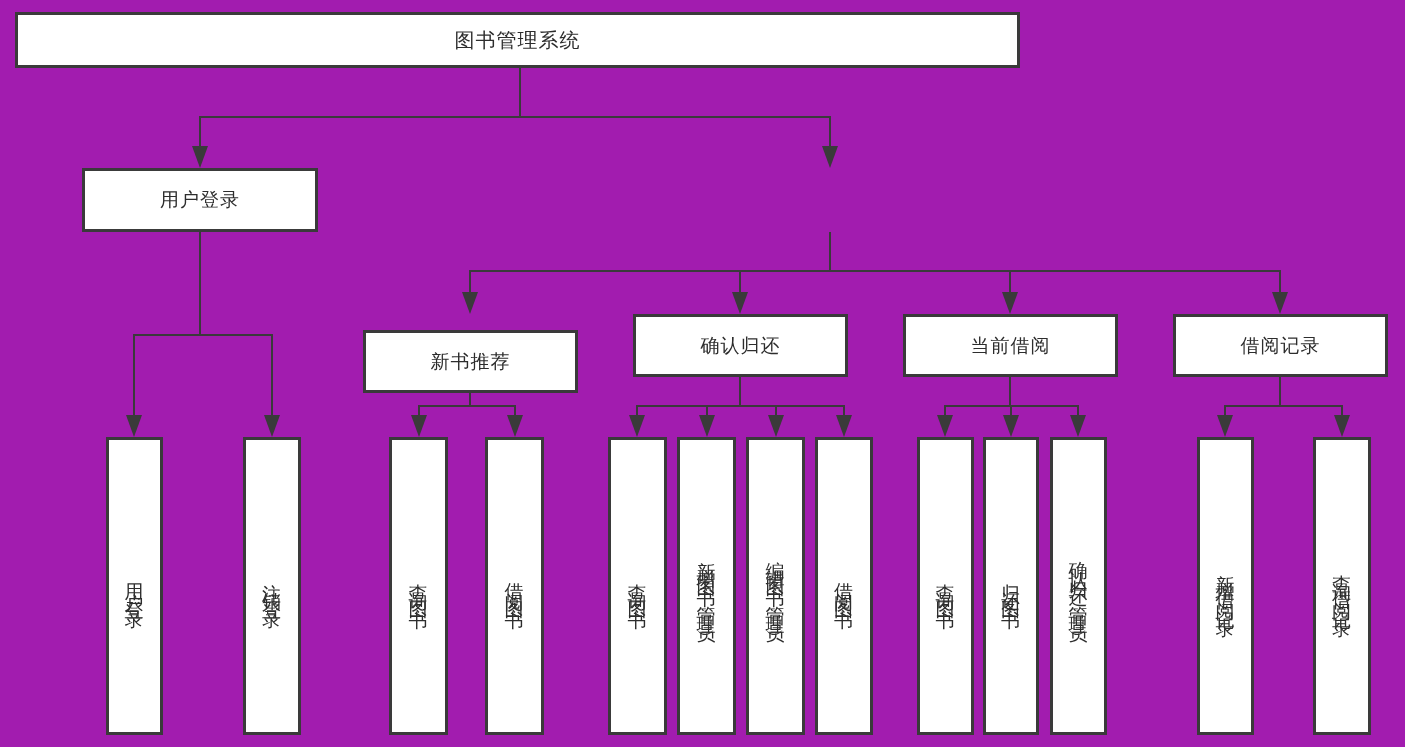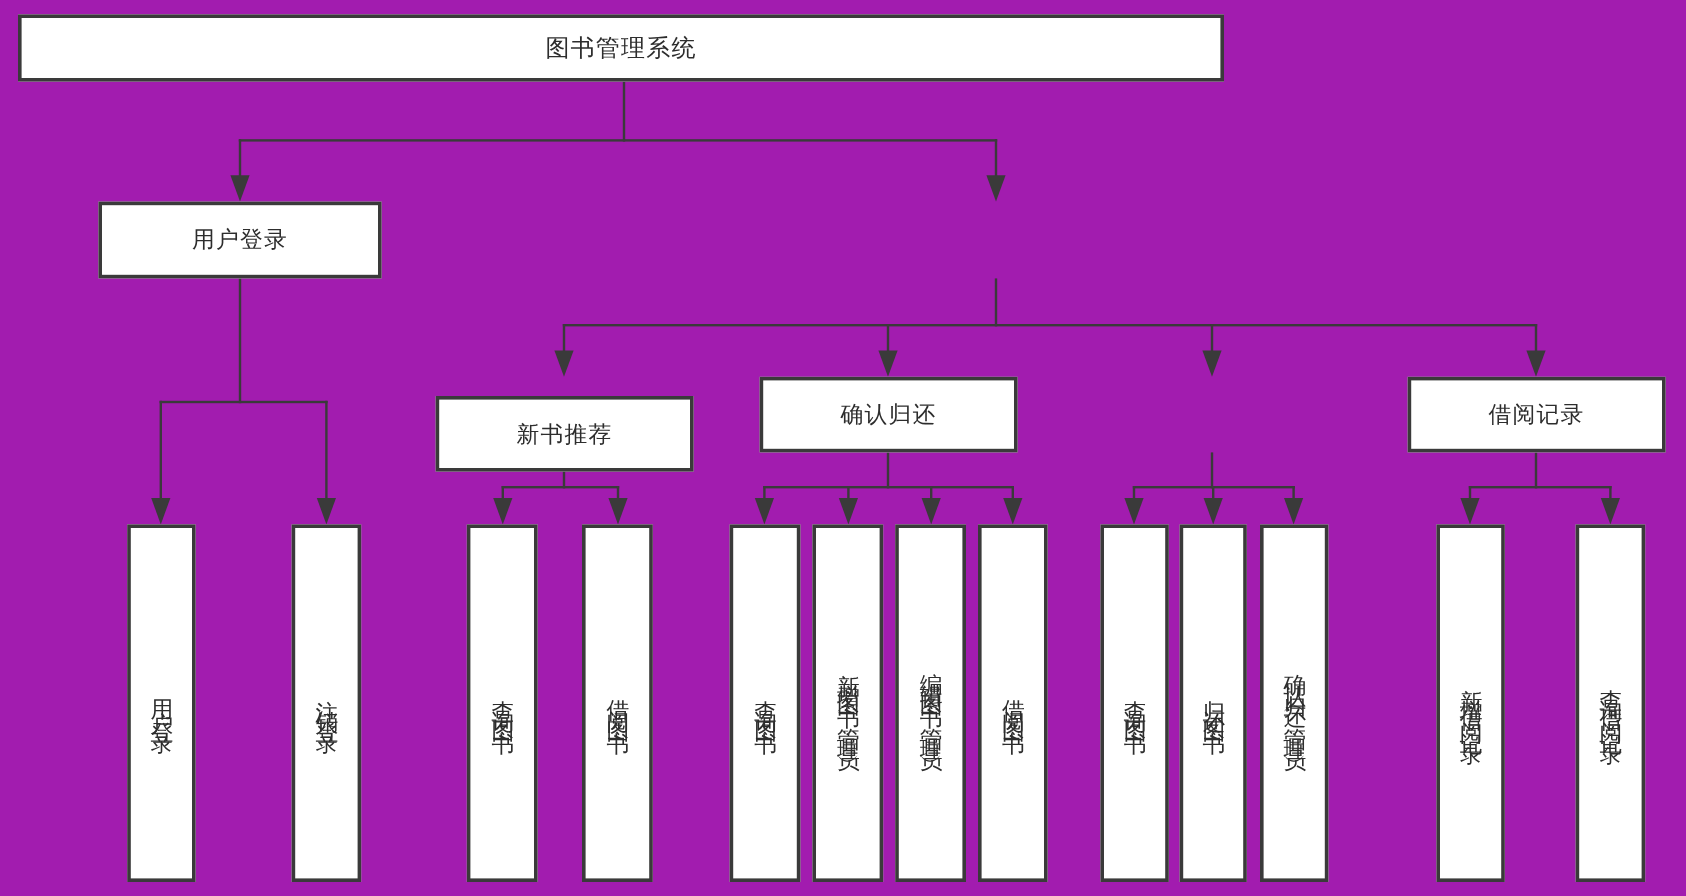--- a/index.html
+++ b/index.html
@@ -116,20 +116,23 @@
   <div class="arr" style="left:1002px; top:292px;"></div>
   <div class="ln" style="left:1279px; top:270px; width:2px; height:23px;"></div>
   <div class="arr" style="left:1272px; top:292px;"></div>
 
   <div class="hbox" style="left:363px; top:330px; width:215px; height:63px;font-family:Liberation Mono, monospace;">
     <span>新书推荐</span>
   </div>
   <div class="hbox" style="left:633px; top:314px; width:215px; height:63px;">
     <span>确认归还</span>
   </div>
+  <div class="hbox" style="left:903px; top:314px; width:215px; height:63px;">
+    <span>当前借阅</span>
+  </div>
   <div class="hbox" style="left:1173px; top:314px; width:215px; height:63px;">
     <span>借阅记录</span>
   </div>
 
   <div class="ln" style="left:469px; top:377px; width:2px; height:30px;"></div>
   <div class="ln" style="left:418px; top:405px; width:98px; height:2px;"></div>
   <div class="ln" style="left:418px; top:405px; width:2px; height:13px;"></div>
   <div class="arr" style="left:411px; top:415px;"></div>
   <div class="ln" style="left:514px; top:405px; width:2px; height:13px;"></div>
   <div class="arr" style="left:507px; top:415px;"></div>

